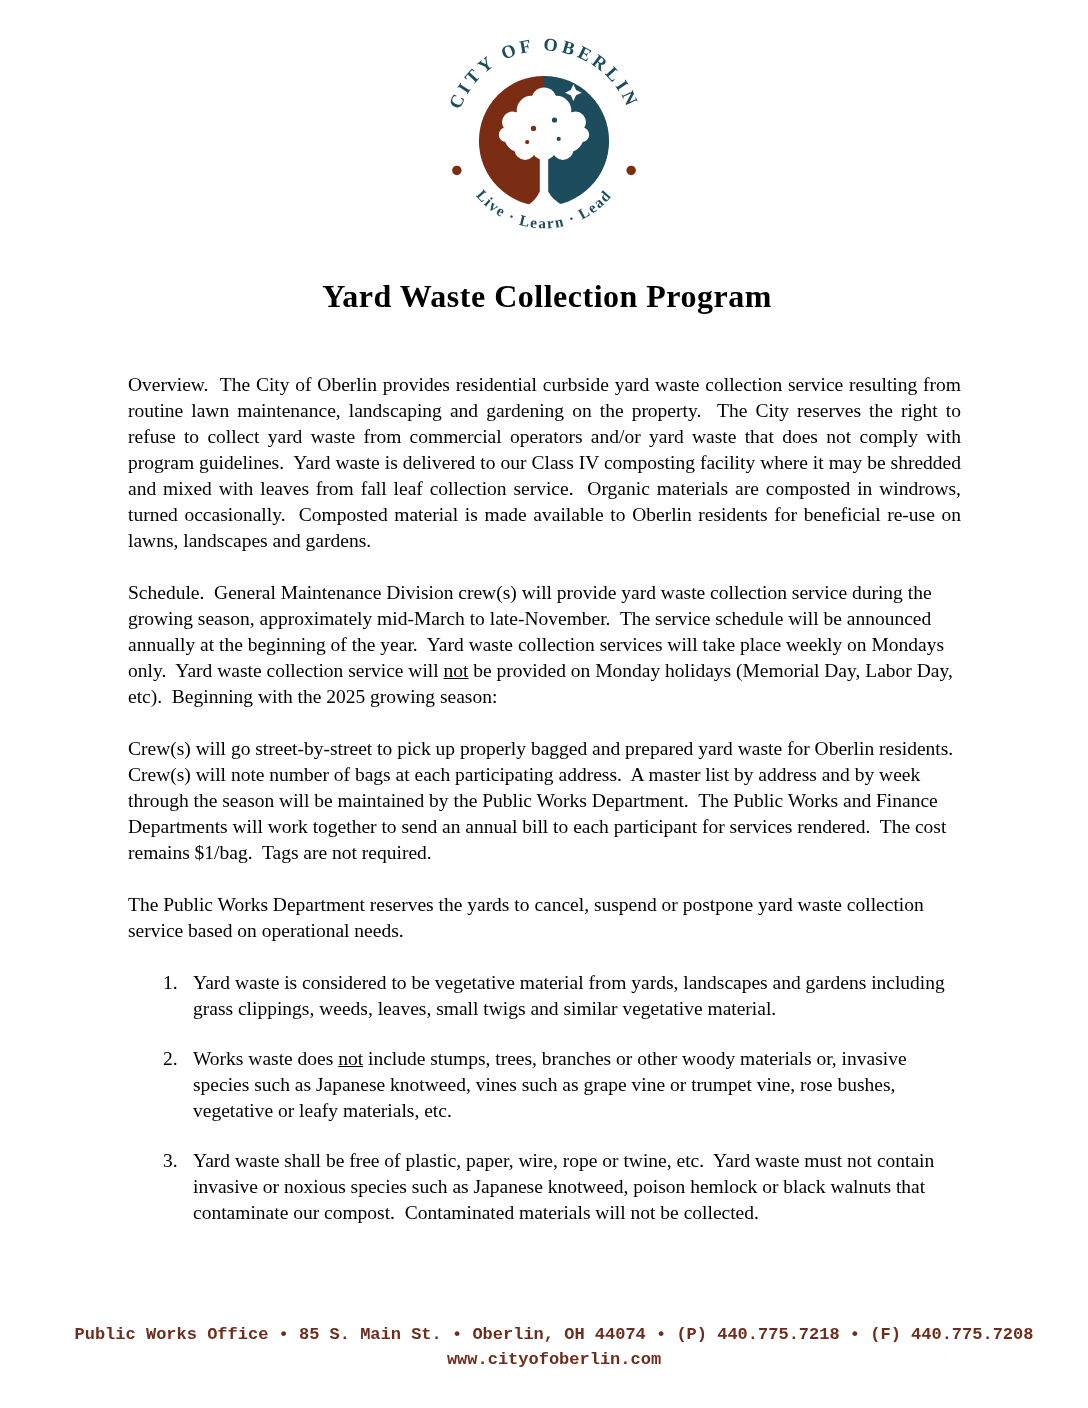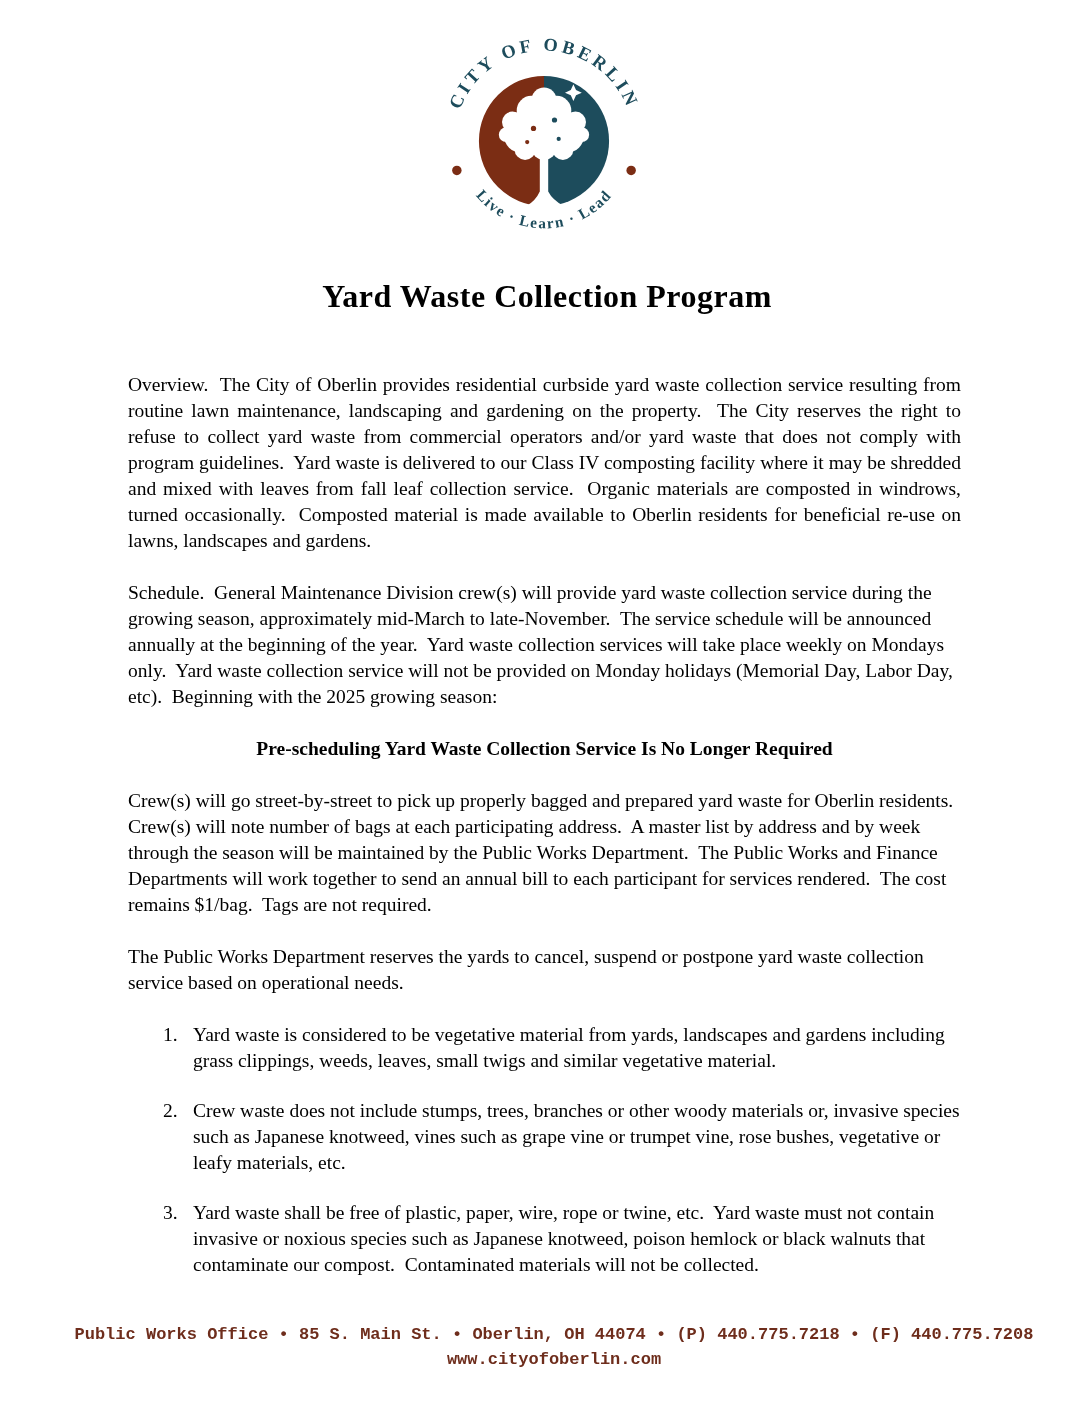--- a/index.html
+++ b/index.html
@@ -36,21 +36,21 @@
     position: absolute;
     top: 372px;
     left: 128px;
     width: 833px;
     font-size: 19.5px;
     line-height: 26px;
   }
   .para { margin-bottom: 26px; white-space: pre-wrap; }
   .para.justified { text-align: justify; }
   .bold { font-weight: normal; }
-  .ul { }
+  .ul { text-decoration: underline; }
   .centered-heading {
     text-align: center;
     font-weight: bold;
     margin: 26px 0 26px 0;
     white-space: pre-wrap;
   }
   .guidelines-list { margin-top: 26px; }
   .g-item {
     display: flex;
     margin: 0 0 24px 35px;
@@ -128,37 +128,36 @@
   </div>
 
   <h1 class="doc-title">Yard Waste Collection Program</h1>
 
   <div class="content">
 
     <p class="para justified"><span class="bold">Overview.</span><span>  The City of Oberlin provides residential curbside yard waste collection service resulting from routine lawn maintenance, landscaping and gardening on the property.  The City reserves the right to refuse to collect yard waste from commercial operators and/or yard waste that does not comply with program guidelines.  Yard waste is delivered to our Class IV composting facility where it may be shredded and mixed with leaves from fall leaf collection service.  Organic materials are composted in windrows, turned occasionally.  Composted material is made available to Oberlin residents for beneficial re-use on lawns, landscapes and gardens.</span></p>
 
     <p class="para"><span class="bold">Schedule.</span><span>  General Maintenance Division crew(s) will provide yard waste collection service during the growing season, approximately mid-March to late-November.  The service schedule will be announced annually at the beginning of the year.  Yard waste collection services will take place weekly on Mondays only.  Yard waste collection service will </span><span class="ul">not</span><span> be provided on Monday holidays (Memorial Day, Labor Day, etc).  Beginning with the 2025 growing season:</span></p>
 
-    <p class="centered-heading">Pre-scheduling Yard Waste Collection Service Is No Longer Required</p>
 
     <p class="para">Crew(s) will go street-by-street to pick up properly bagged and prepared yard waste for Oberlin residents.  Crew(s) will note number of bags at each participating address.  A master list by address and by week through the season will be maintained by the Public Works Department.  The Public Works and Finance Departments will work together to send an annual bill to each participant for services rendered.  The cost remains $1/bag.  Tags are not required.</p>
 
     <p class="para">The Public Works Department reserves the yards to cancel, suspend or postpone yard waste collection service based on operational needs.</p>
 
 
     <div class="guidelines-list">
 
       <div class="g-item">
         <span class="g-num">1.</span>
         <span class="g-text"><span>Yard waste is considered to be vegetative material from yards, landscapes and gardens including grass clippings, weeds, leaves, small twigs and similar vegetative material.</span></span>
       </div>
 
       <div class="g-item">
         <span class="g-num">2.</span>
-        <span class="g-text"><span>Crew waste does </span><span class="ul">not</span><span> include stumps, trees, branches or other woody materials or, invasive species such as Japanese knotweed, vines such as grape vine or trumpet vine, rose bushes, vegetative or leafy materials, etc.</span></span>
+        <span class="g-text"><span>Works waste does </span><span class="ul">not</span><span> include stumps, trees, branches or other woody materials or, invasive species such as Japanese knotweed, vines such as grape vine or trumpet vine, rose bushes, vegetative or leafy materials, etc.</span></span>
       </div>
 
       <div class="g-item">
         <span class="g-num">3.</span>
         <span class="g-text"><span>Yard waste shall be free of plastic, paper, wire, rope or twine, etc.  Yard waste must not contain invasive or noxious species such as Japanese knotweed, poison hemlock or black walnuts that contaminate our compost.  </span><span class="bold">Contaminated materials will not be collected.</span></span>
       </div>
 
     </div>
   </div>
 

